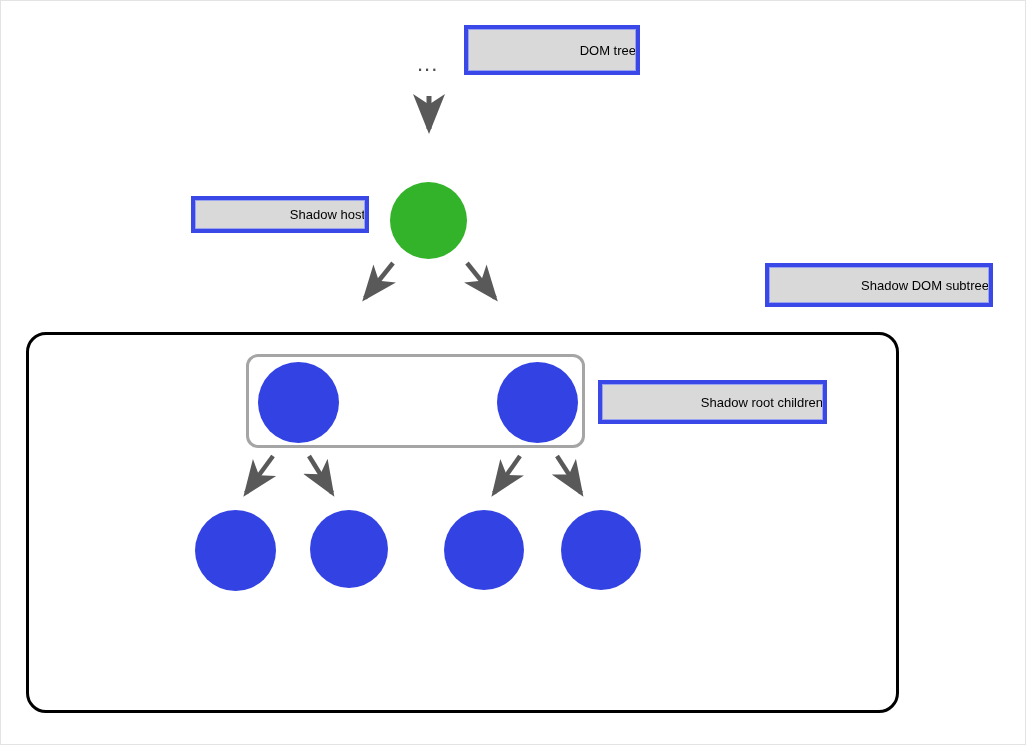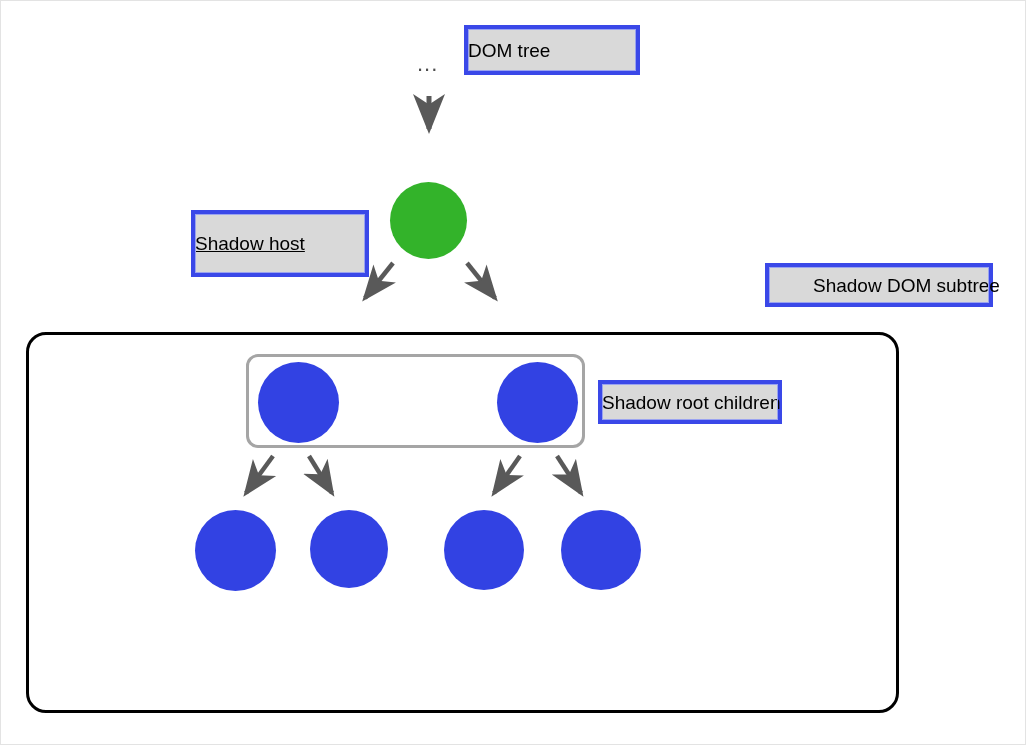--- a/index.html
+++ b/index.html
@@ -22,23 +22,23 @@
   
   .label-box {
     position: absolute;
     box-sizing: border-box;
     background: #d9d9d9;
     border: 4px solid #3a48e8;
     outline: 1px solid #9aa3f0;
     outline-offset: -5px;
     display: flex;
     align-items: center;
-    justify-content: flex-start;
+    justify-content: flex-end;
     color: #000000;
-    font-size: 19px;
+    font-size: 13px;
     line-height: 1;
     white-space: nowrap;
   }
   .label-box span { pointer-events: none; }
 
   
   .node {
     position: absolute;
     border-radius: 50%;
   }
@@ -117,29 +117,29 @@
       <line x1="556" y1="455" x2="580" y2="492" stroke="#595959" stroke-width="4.5" marker-end="url(#ah)"></line>
     </g>
   </svg>
 
   <div class="ellipsis" style="left:416px; top:52px;">...</div>
 
   <div class="label-box" style="left:463px; top:24px; width:176px; height:50px;">
     <span>DOM tree</span>
   </div>
 
-  <div class="label-box" style="left:190px; top:209px; width:178px; height:67px;text-decoration:underline;">
+  <div class="label-box" style="left:190px; top:195px; width:178px; height:37px;">
     <span>Shadow host</span>
   </div>
 
   <div class="label-box" style="left:764px; top:262px; width:228px; height:44px;padding-left:44px;">
     <span>Shadow DOM subtree</span>
   </div>
 
-  <div class="label-box" style="left:597px; top:379px; width:184px; height:44px;">
+  <div class="label-box" style="left:597px; top:379px; width:229px; height:44px;">
     <span>Shadow root children</span>
   </div>
 
   <div class="node node-green" style="left:389px; top:181px; width:77px; height:77px;"></div>
 
   <div class="subtree-box" style="left:25px; top:331px; width:873px; height:381px;"></div>
 
   <div class="children-box" style="left:245px; top:353px; width:339px; height:94px;"></div>
 
   <div class="node node-blue" style="left:257px; top:361px; width:81px; height:81px;"></div>

